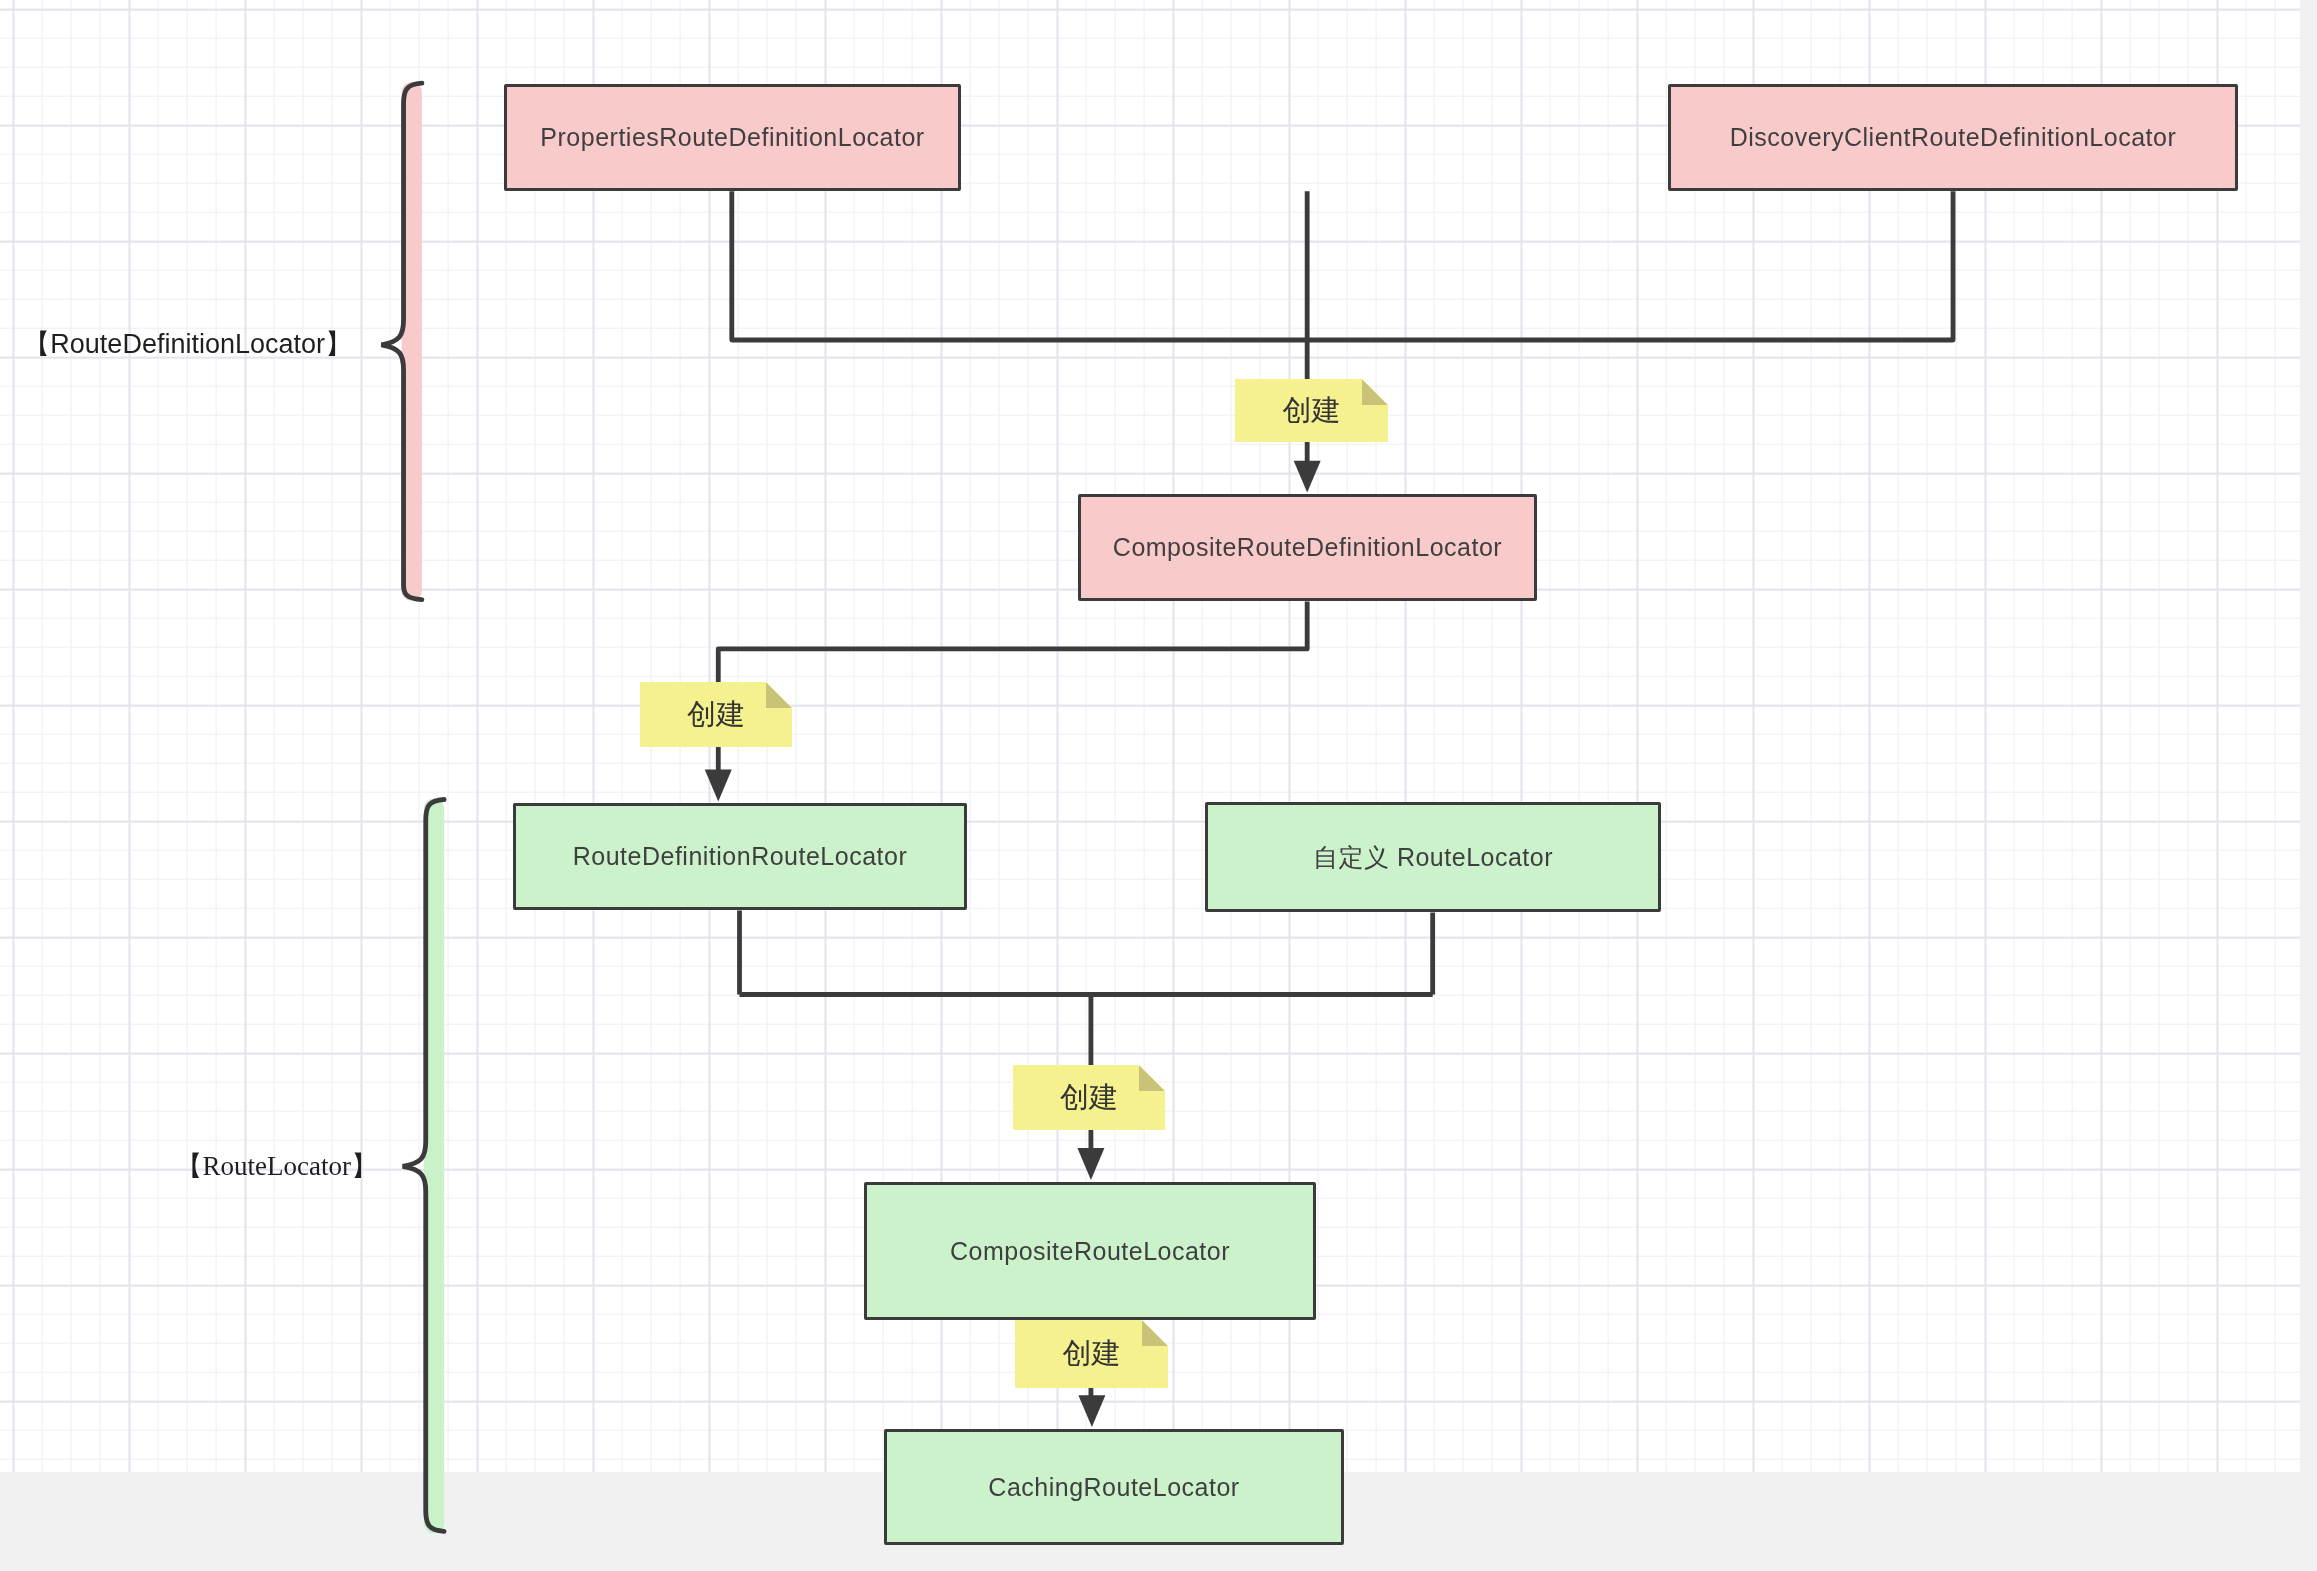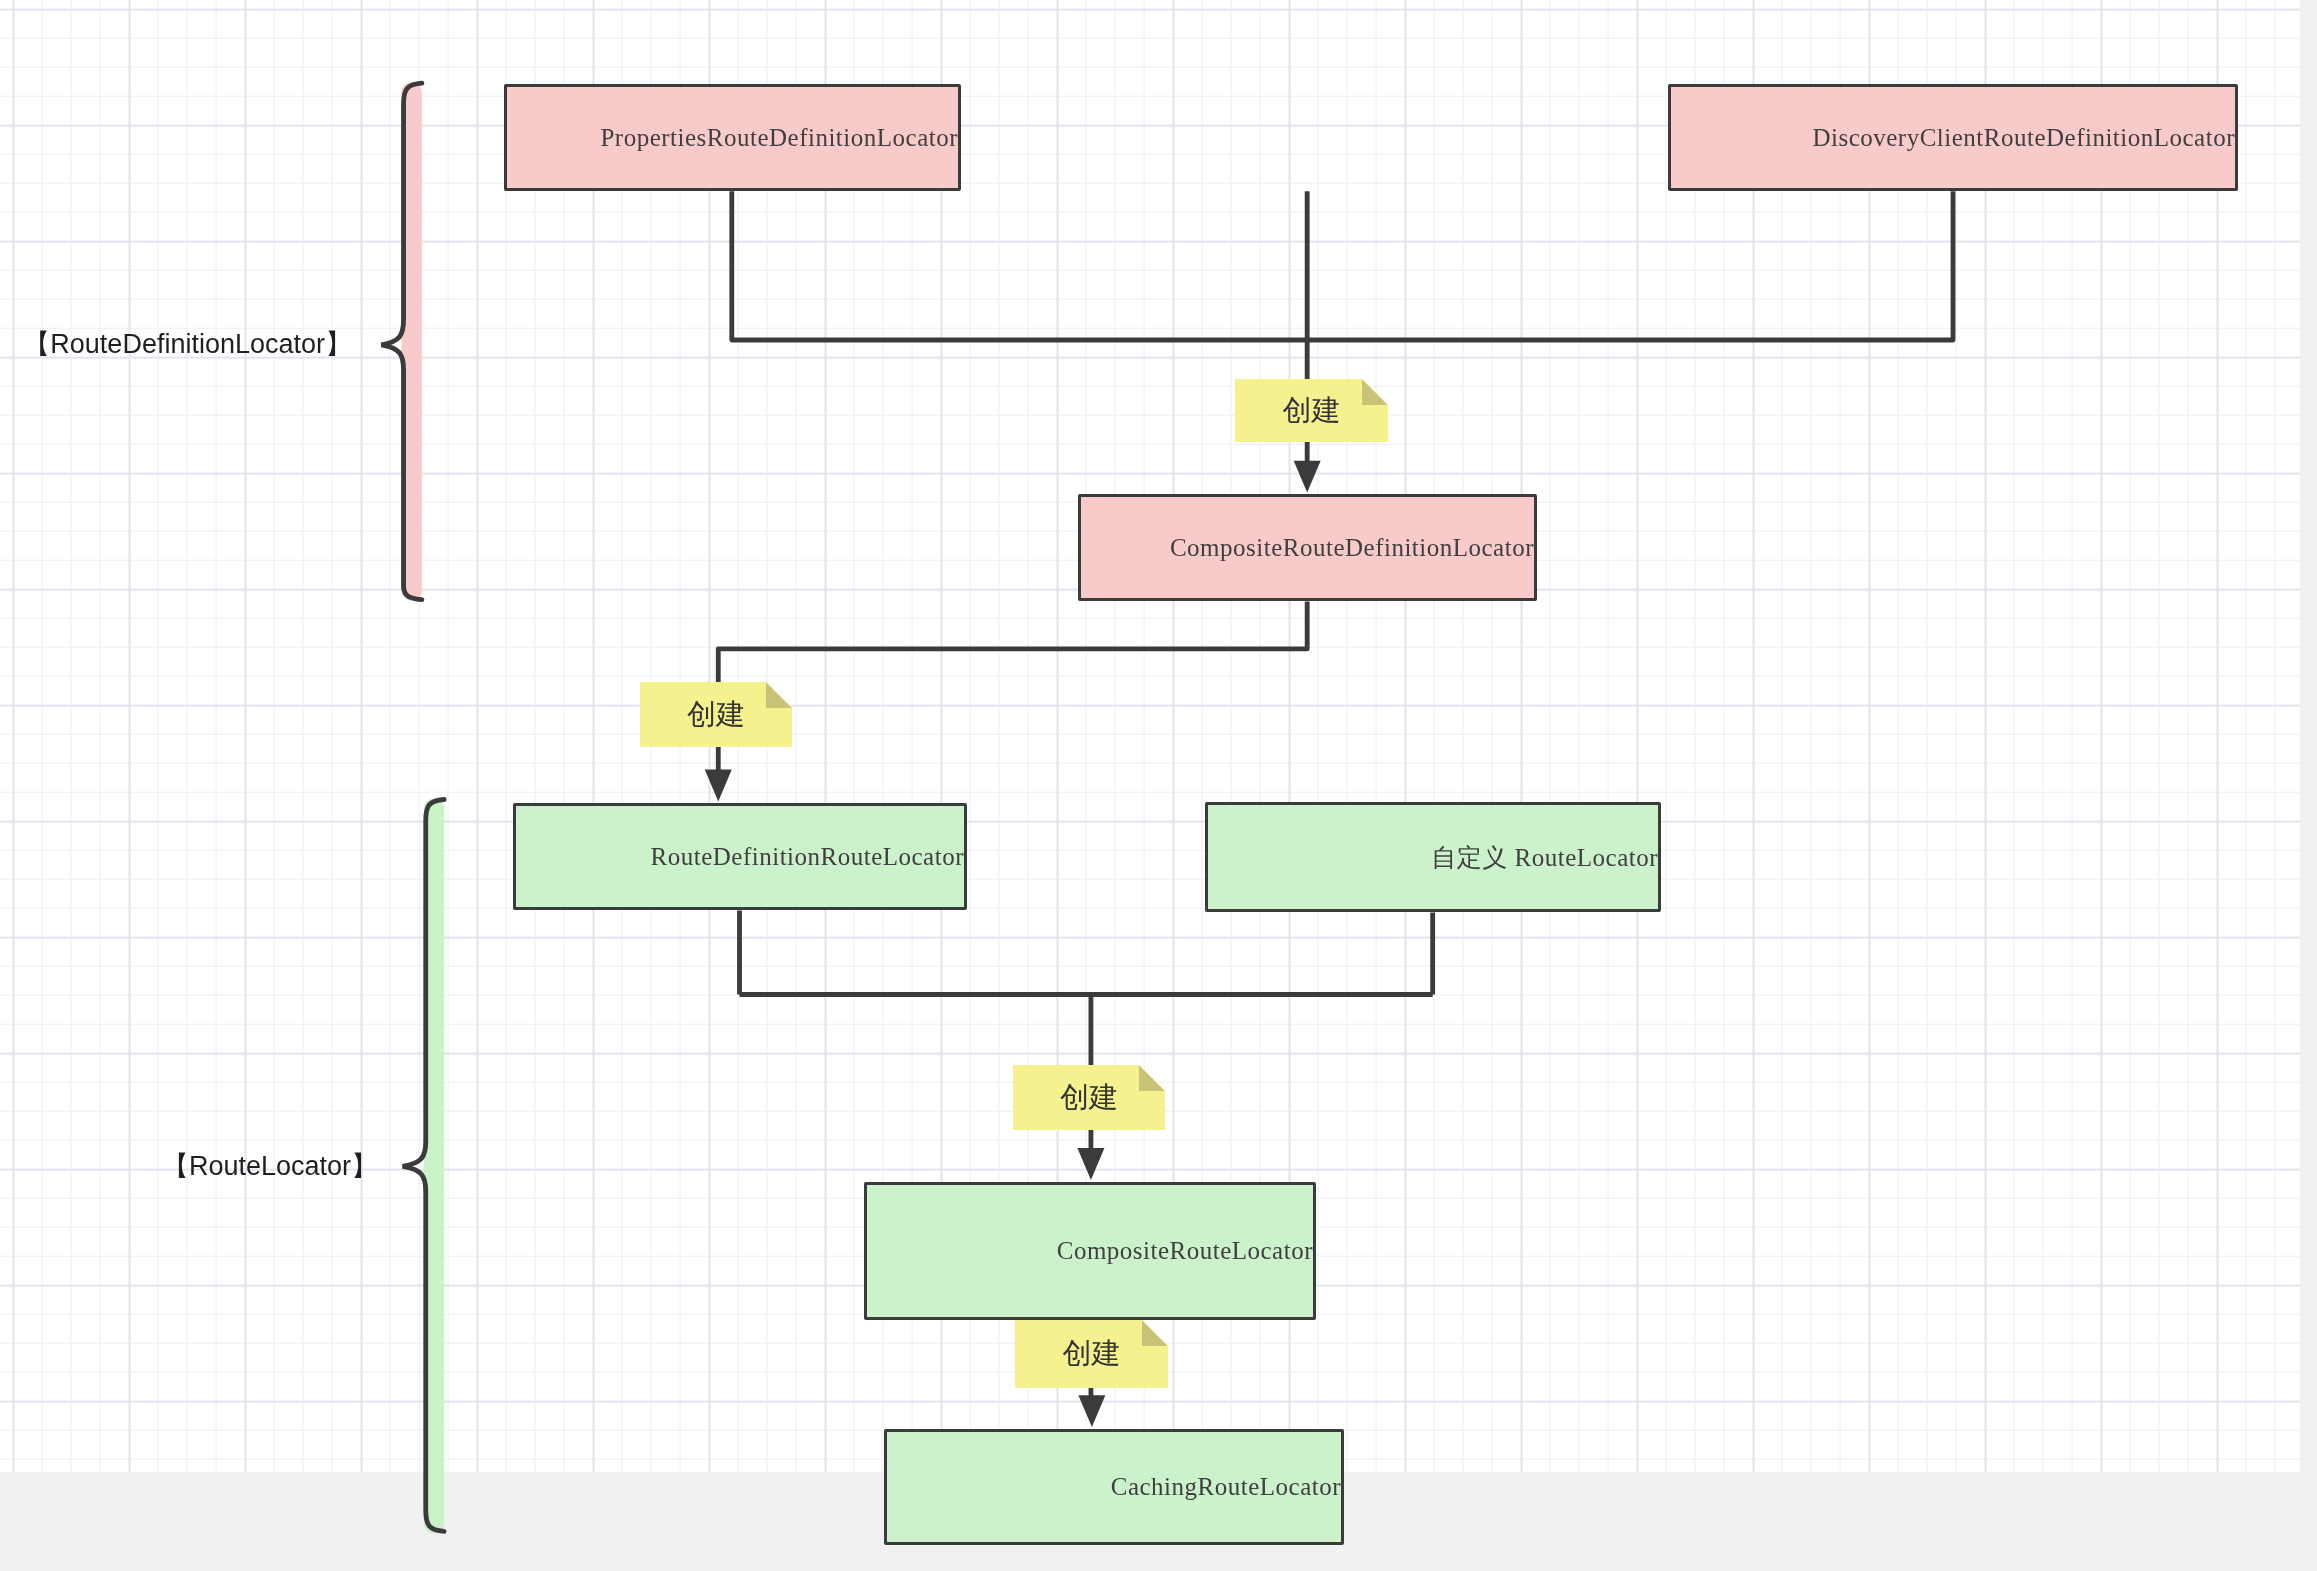--- a/index.html
+++ b/index.html
@@ -20,24 +20,23 @@
   }
   .outside { position: absolute; background: #f1f1f1; }
   #outside-bottom { left: 0; top: 1472px; width: 2317px; height: 99px; }
   #outside-right  { left: 2300px; top: 0; width: 17.4px; height: 1572px; }
 
   svg.wires { position: absolute; left: 0; top: 0; width: 2317px; height: 1572px; }
 
   .node {
     position: absolute; box-sizing: border-box;
     border: 3.9px solid #3b3b3b; border-radius: 1.9px;
-    display: flex; align-items: center; justify-content: flex-end;
+    display: flex; align-items: center; justify-content: center;
     font-size: 25px; color: #3f3f3f; letter-spacing: 0.5px;
     text-align: center;
-    font-family: Liberation Serif, serif;
   }
   .node.pink  { background: #f9caca; }
   .node.green { background: #ccf2cb; }
 
   #node-properties { left: 504px;  top: 84px;   width: 457px; height: 107px; }
   #node-repository { left: 1077px; top: 84px;   width: 456px; height: 107px; }
   #node-discovery  { left: 1668px; top: 84px;   width: 570px; height: 107px; }
   #node-composite-def { left: 1078px; top: 494px; width: 459px; height: 107px; }
   #node-rdrl       { left: 513px;  top: 803px;  width: 454px; height: 107px; }
   #node-custom     { left: 1205px; top: 802px;  width: 456px; height: 110px; }
@@ -58,21 +57,21 @@
   #note-1 { left: 1235px; top: 379px;  width: 153px; height: 63px; }
   #note-2 { left: 640px;  top: 682px;  width: 152px; height: 65px; }
   #note-3 { left: 1013px; top: 1065px; width: 152px; height: 65px; }
   #note-4 { left: 1015px; top: 1320px; width: 153px; height: 68px; }
 
   .group-label {
     position: absolute; left: 0; text-align: right;
     font-size: 27px; color: #1f1f1f; line-height: 39px; white-space: nowrap;
   }
   #label-rdl { top: 325px;  width: 352px; }
-  #label-rl  { top: 1147px; width: 378px; }
+  #label-rl  { top: 1147px; width: 378px; font-family: Liberation Serif, serif; }
 </style>
 </head>
 <body>
 
 <div id="canvas">
 
   <div id="outside-bottom" class="outside"></div>
   <div id="outside-right" class="outside"></div>
 
   <svg class="wires" viewBox="0 0 2400 1628">

